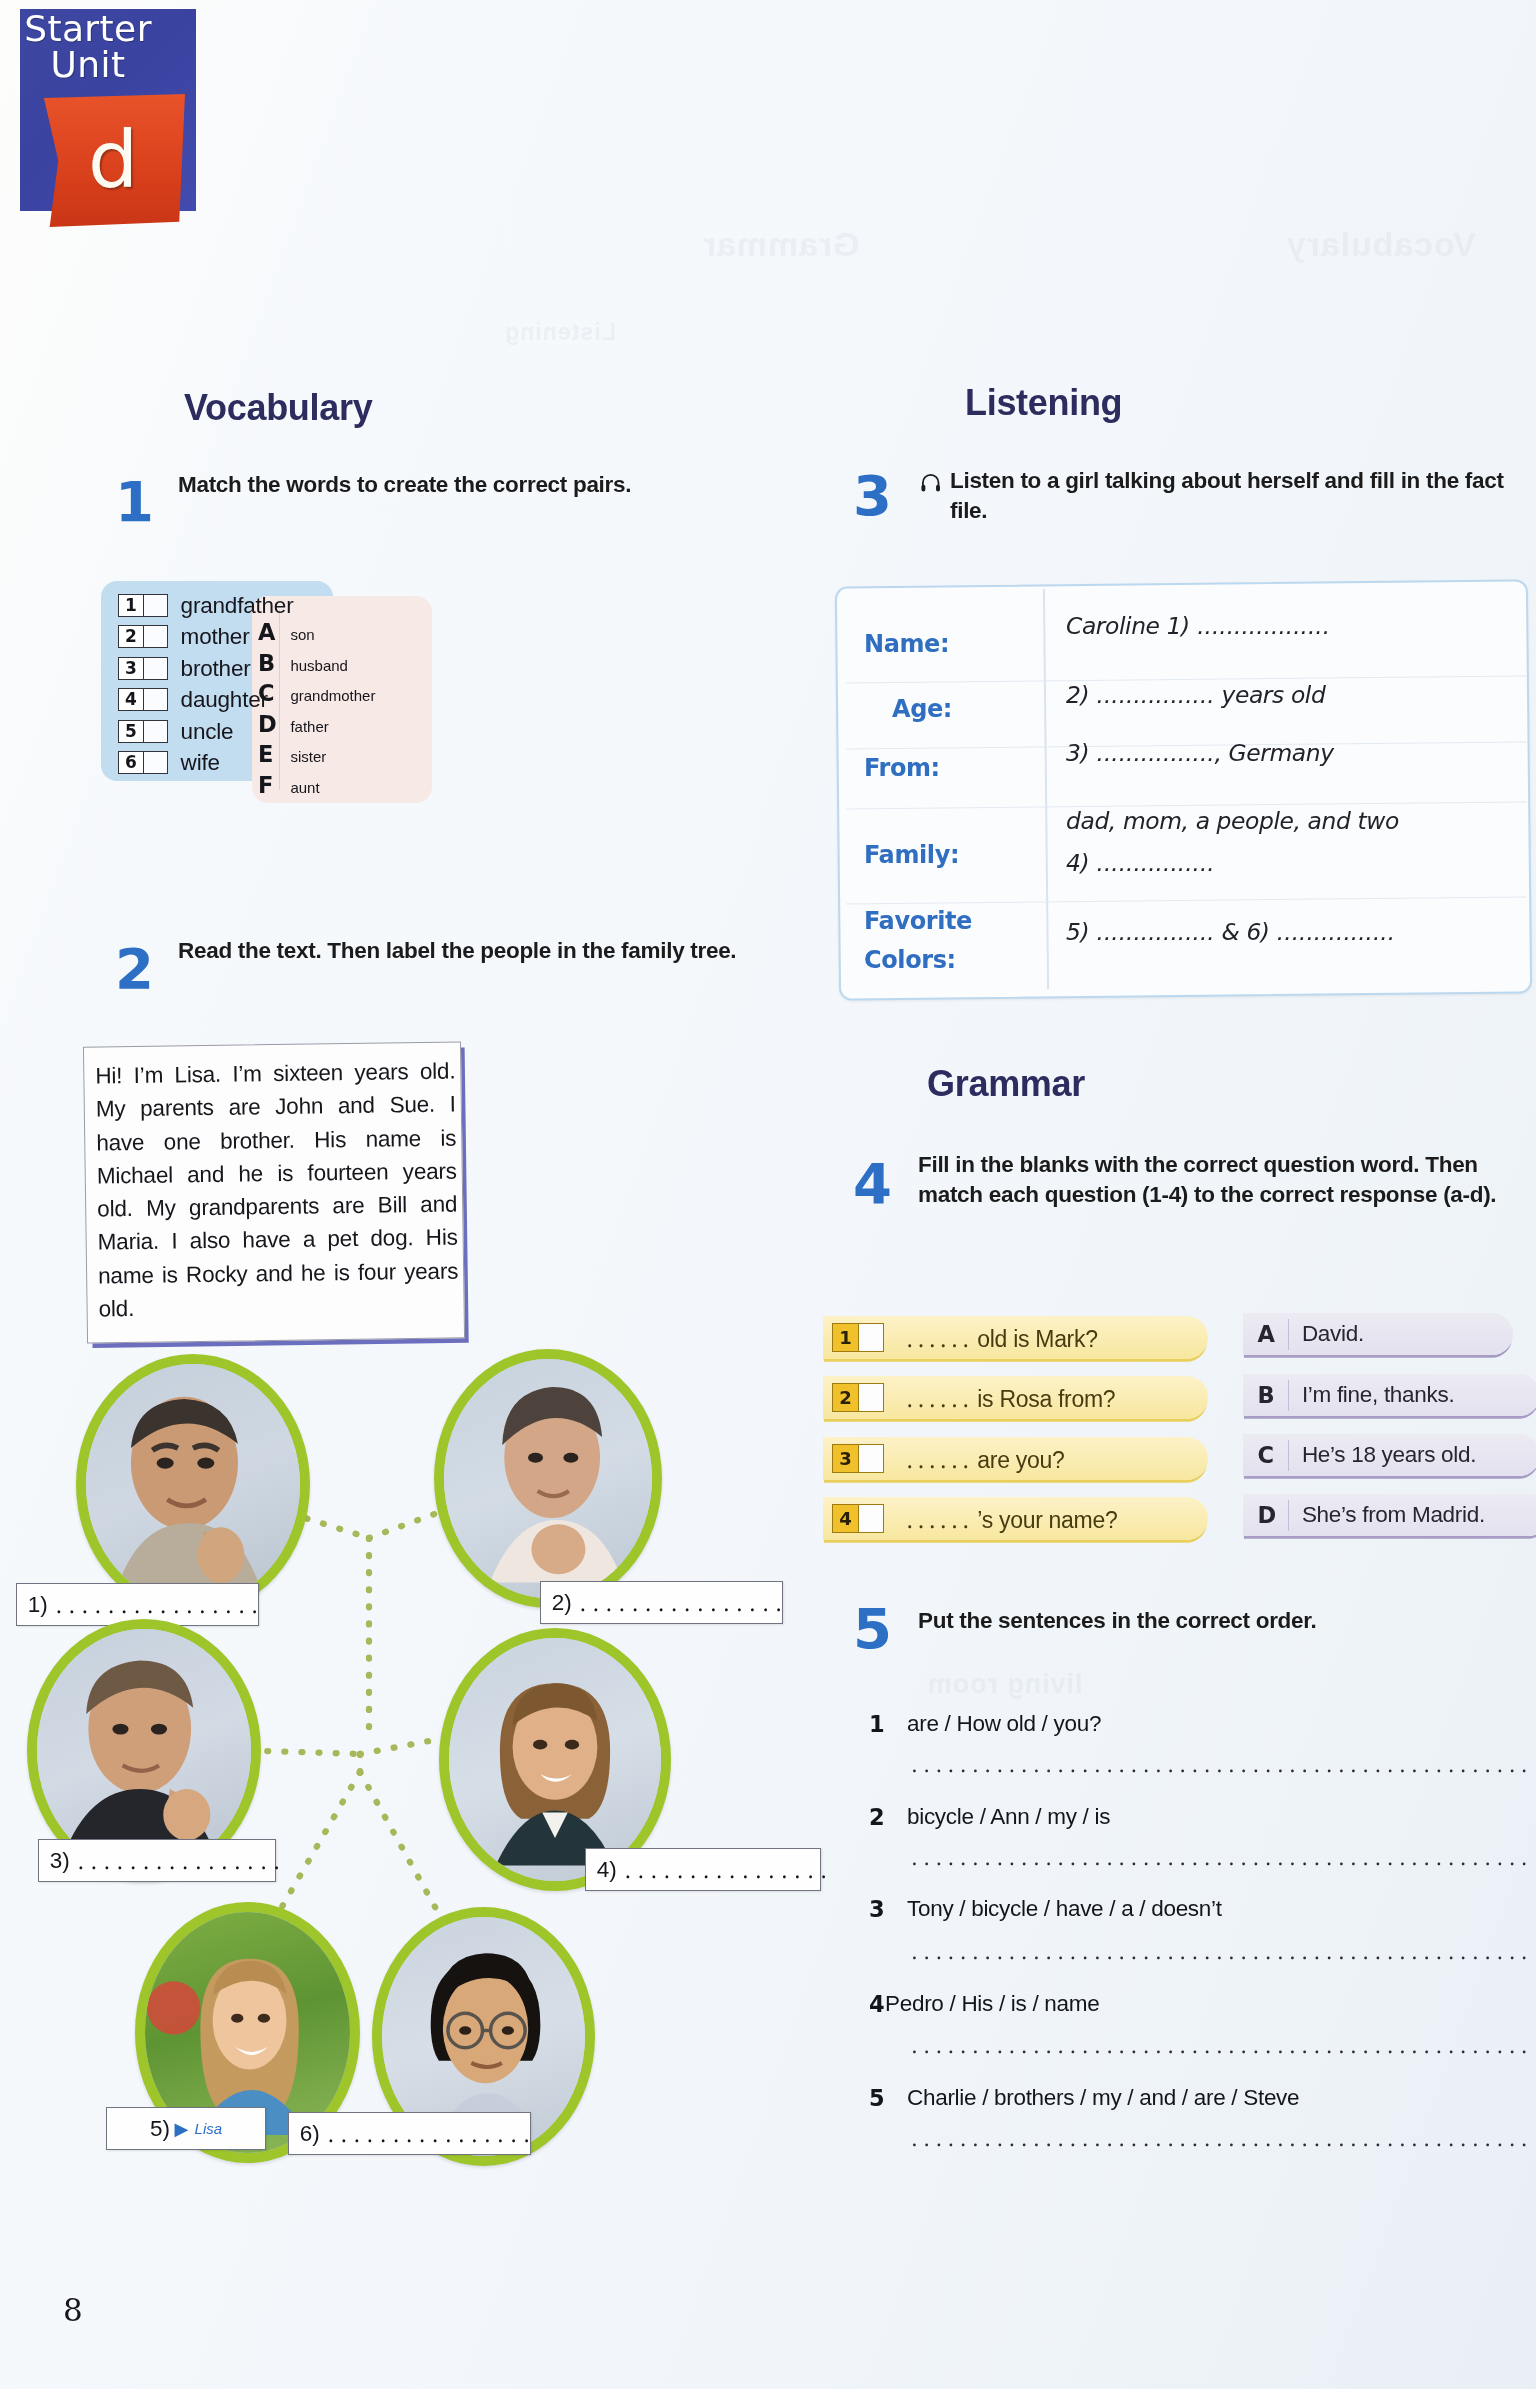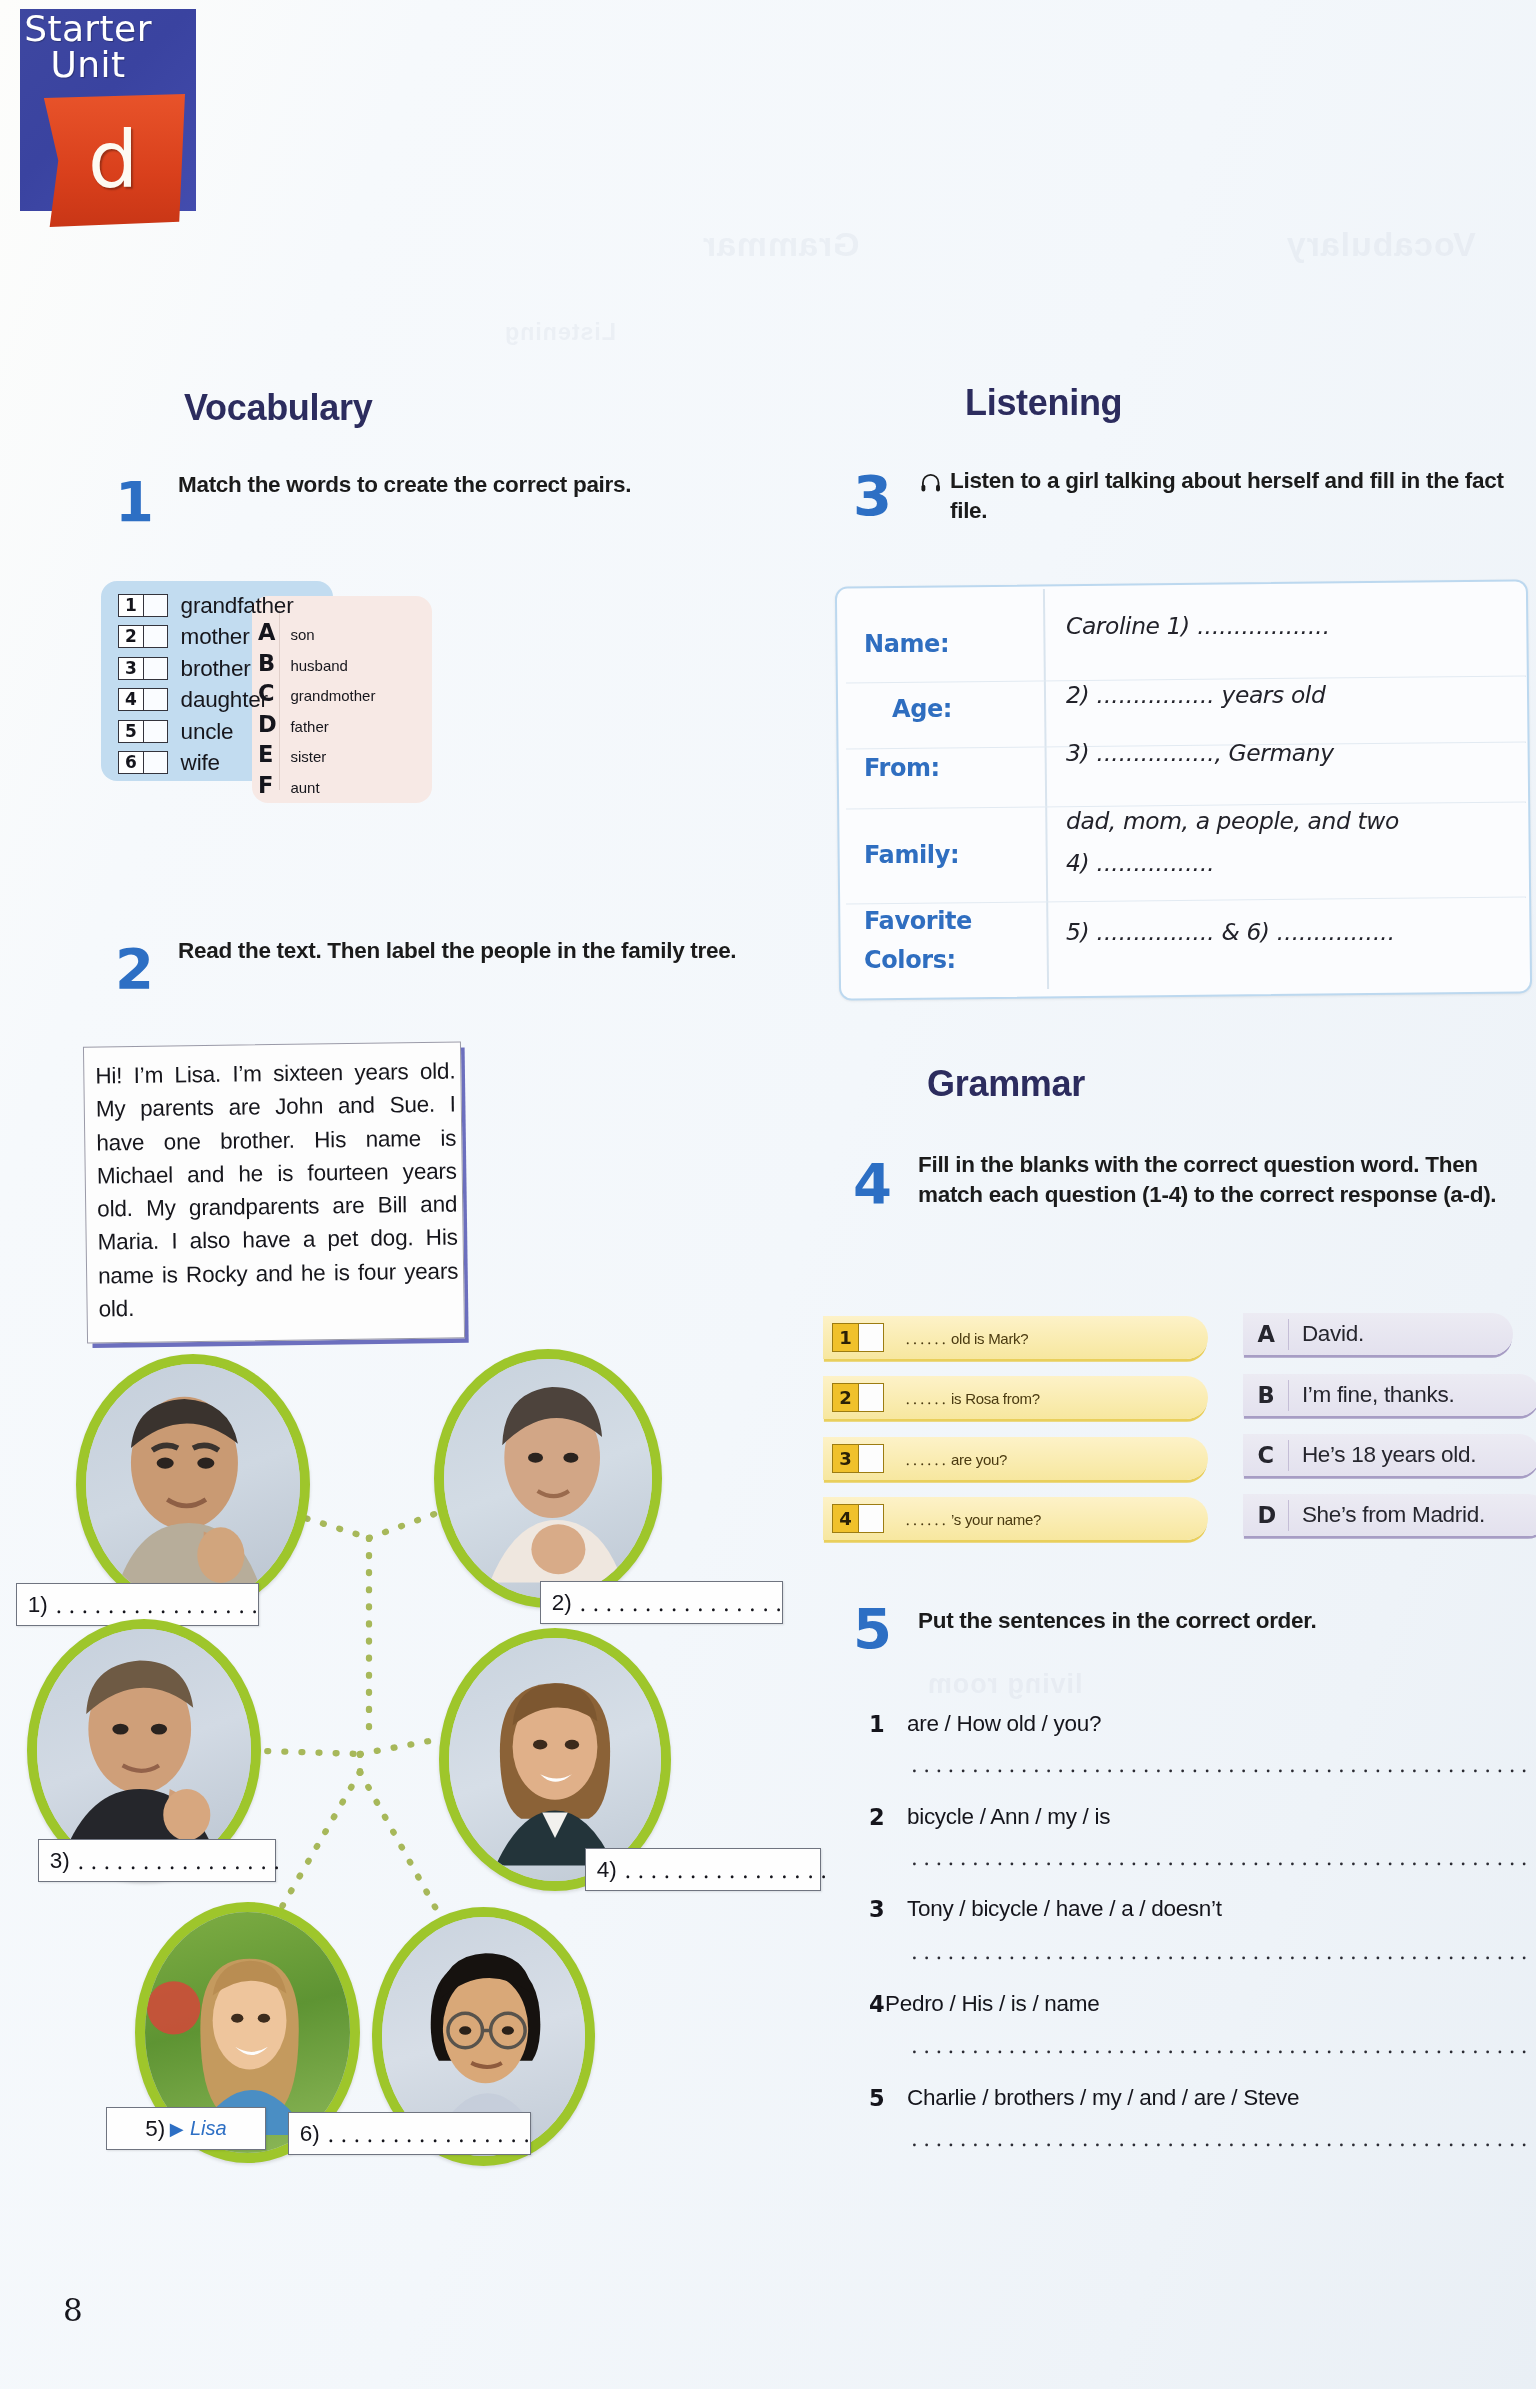--- a/index.html
+++ b/index.html
@@ -131,21 +131,21 @@
   .ph-face { position: absolute; width: 100%; height: 100%; }
   .lbl {
     position: absolute; background: #fefefe; border: 0.9px solid #6f7480;
     height: 43px; display: flex; align-items: center;
     padding: 0 10.8px; font-size: 22.5px; color: #15151c;
     box-shadow: 0.9px 0.9px 1.8px rgba(0,0,0,.10);
     white-space: nowrap;
   }
   .lbl .dots { color: #15151c; letter-spacing: 1.8px; margin-left: 5.4px; font-size: 22.5px;}
   .tri { color: #2d6fc4; font-size: 18px; margin: 0 6.3px 0 4.5px; }
-  .lisa { color: #2d6fc4; font-style: italic; font-size: 20px; }
+  .lisa { color: #2d6fc4; font-style: italic; font-size: 15px; }
 
   
   .factfile {
     position: absolute; left: 837px; top: 583px;
     width: 693px; height: 414px;
     background: #fbfcfe; border: 2.7px solid #bcd8ef; border-radius: 12.6px;
     transform: rotate(-.6deg);
     box-shadow: 0 0.9px 2.7px rgba(0,0,0,.07);
   }
   .ff-vline {
@@ -175,21 +175,21 @@
     width: 27px; height: 29px; margin-left: 9px;
     background: #f0c12b; border: 1.8px solid #9c7c12;
     font-size: 18px; font-weight: bold; color: #2a2006;
     display: flex; align-items: center; justify-content: center;
     font-family: "DejaVu Sans", sans-serif;
   }
   .qblank {
     width: 25px; height: 29px; background: #fdfdfd;
     border: 1.8px solid #9c7c12; border-left: none;
   }
-  .qtext { margin-left: 20px; font-size: 15px; color: #4a3a10; letter-spacing: -0.3px; }
+  .qtext { margin-left: 20px; font-size: 23px; color: #4a3a10; letter-spacing: -0.3px; }
 
   .abub {
     position: absolute; height: 42px; width: 297px;
     background: linear-gradient(180deg,#ecebf3 0%, #e3e1ee 100%);
     border-radius: 0 21.6px 21.6px 0;
     box-shadow: 0 3.6px 0 -0.9px #a79dc4;
     display: flex; align-items: center;
   }
   .aletter {
     width: 31px; margin-left: 14.4px; font-size: 22.5px; font-weight: bold;

